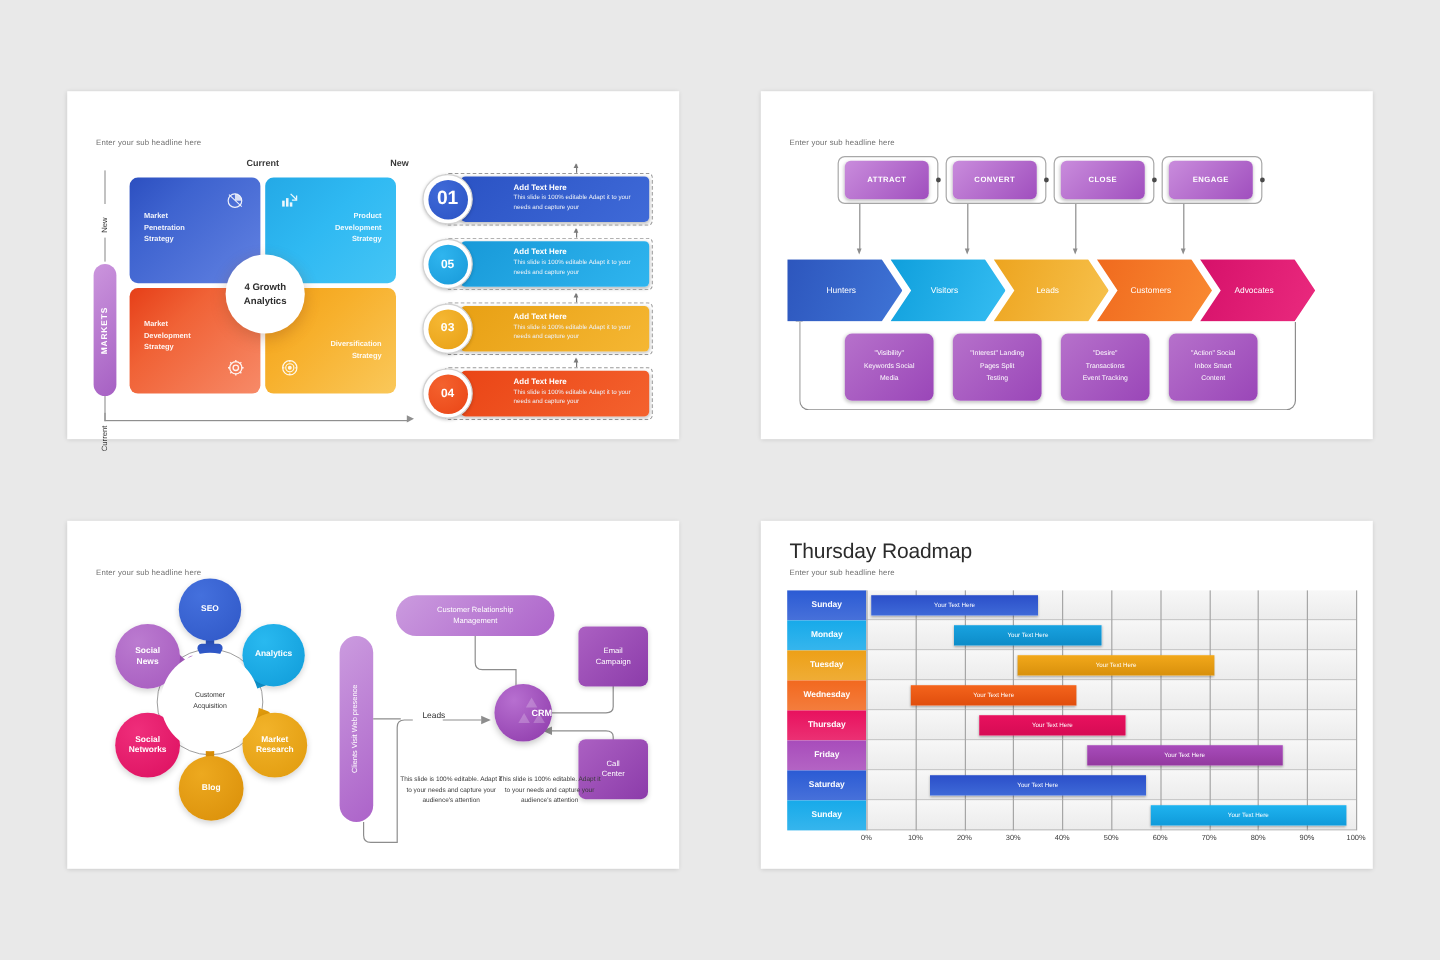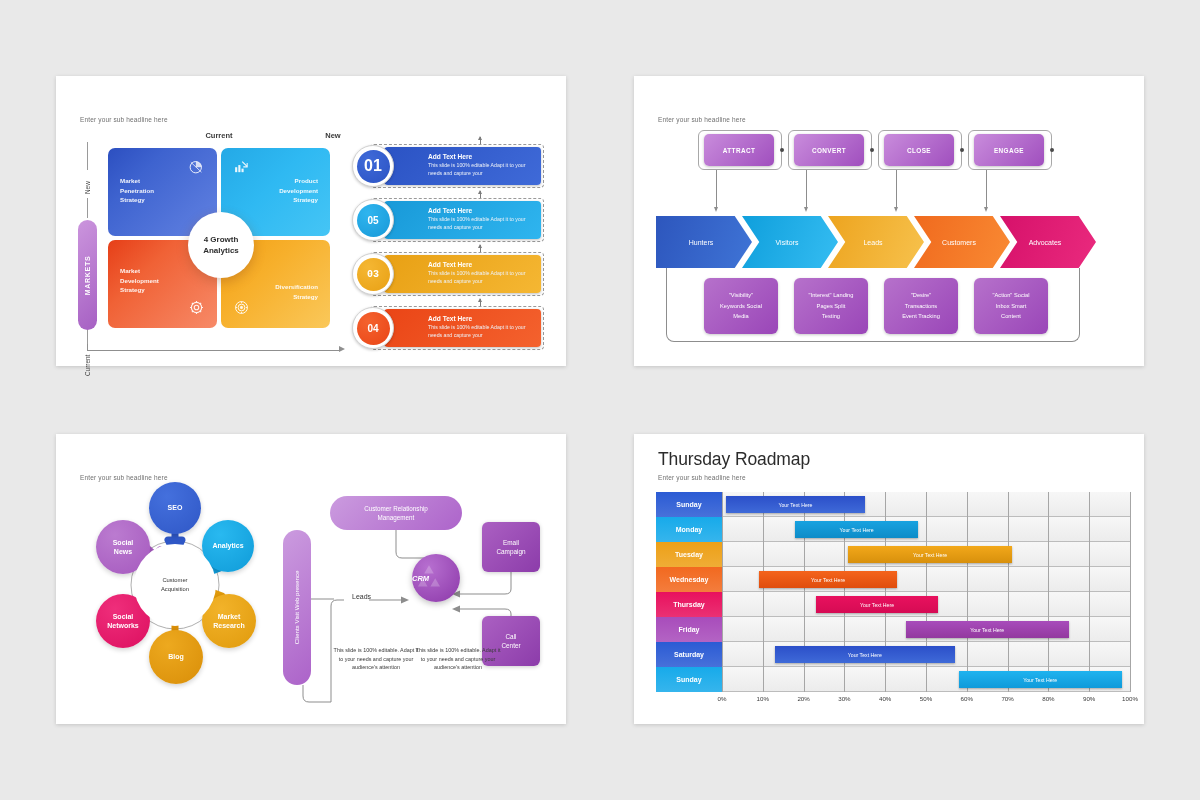--- a/index.html
+++ b/index.html
@@ -363,21 +363,21 @@
       <path d="M255 165 L278 165 L278 165" fill="none" stroke="#8d8d8d" stroke-width="1"></path>
       <path d="M247 251 L247 262 Q247 268 253 268 L275 268 L275 172 Q275 166 281 166 L288 166" fill="none" stroke="#8d8d8d" stroke-width="1"></path>
       <path d="M313 166 L345 166" fill="none" stroke="#8d8d8d" stroke-width="1"></path>
       <path d="M353 166 l-8 -3.5 l0 7 Z" fill="#8d8d8d"></path>
       <path d="M455 136 L455 155 Q455 160 449 160 L404 160" fill="none" stroke="#8d8d8d" stroke-width="1"></path>
       <path d="M396 160 l8 -3.5 l0 7 Z" fill="#8d8d8d"></path>
       <path d="M455 198 L455 180 Q455 175 449 175 L404 175" fill="none" stroke="#8d8d8d" stroke-width="1"></path>
       <path d="M396 175 l8 -3.5 l0 7 Z" fill="#8d8d8d"></path>
     </svg>
 
-    <div style="position:absolute;left:356px;top:120px;width:48px;height:48px;border-radius:50%;background:radial-gradient(circle at 34% 28%,#b76fd0,#8c38a9);display:flex;align-items:center;justify-content:flex-start;box-shadow:0 2px 6px rgba(0,0,0,.25);font-style:italic;">
+    <div style="position:absolute;left:356px;top:136px;width:48px;height:48px;border-radius:50%;background:radial-gradient(circle at 34% 28%,#b76fd0,#8c38a9);display:flex;align-items:center;justify-content:flex-end;box-shadow:0 2px 6px rgba(0,0,0,.25);">
       <svg style="position:absolute;" width="34" height="34" viewBox="0 0 24 24" fill="rgba(255,255,255,.22)">
         <path d="M12 3 l3.4 5.9 h-6.8 Z"></path>
           <path d="M4.2 18 l3.4 -5.9 l3.4 5.9 Z"></path>
           <path d="M19.8 18 l-3.4 -5.9 l-3.4 5.9 Z"></path>
       </svg>
       <span style="font-size:7.5px;font-weight:700;color:#fff;position:relative;z-index:3;">CRM</span>
     </div>
 
     <div style="position:absolute;left:296px;top:159px;font-size:7px;color:#333;">Leads</div>
 

